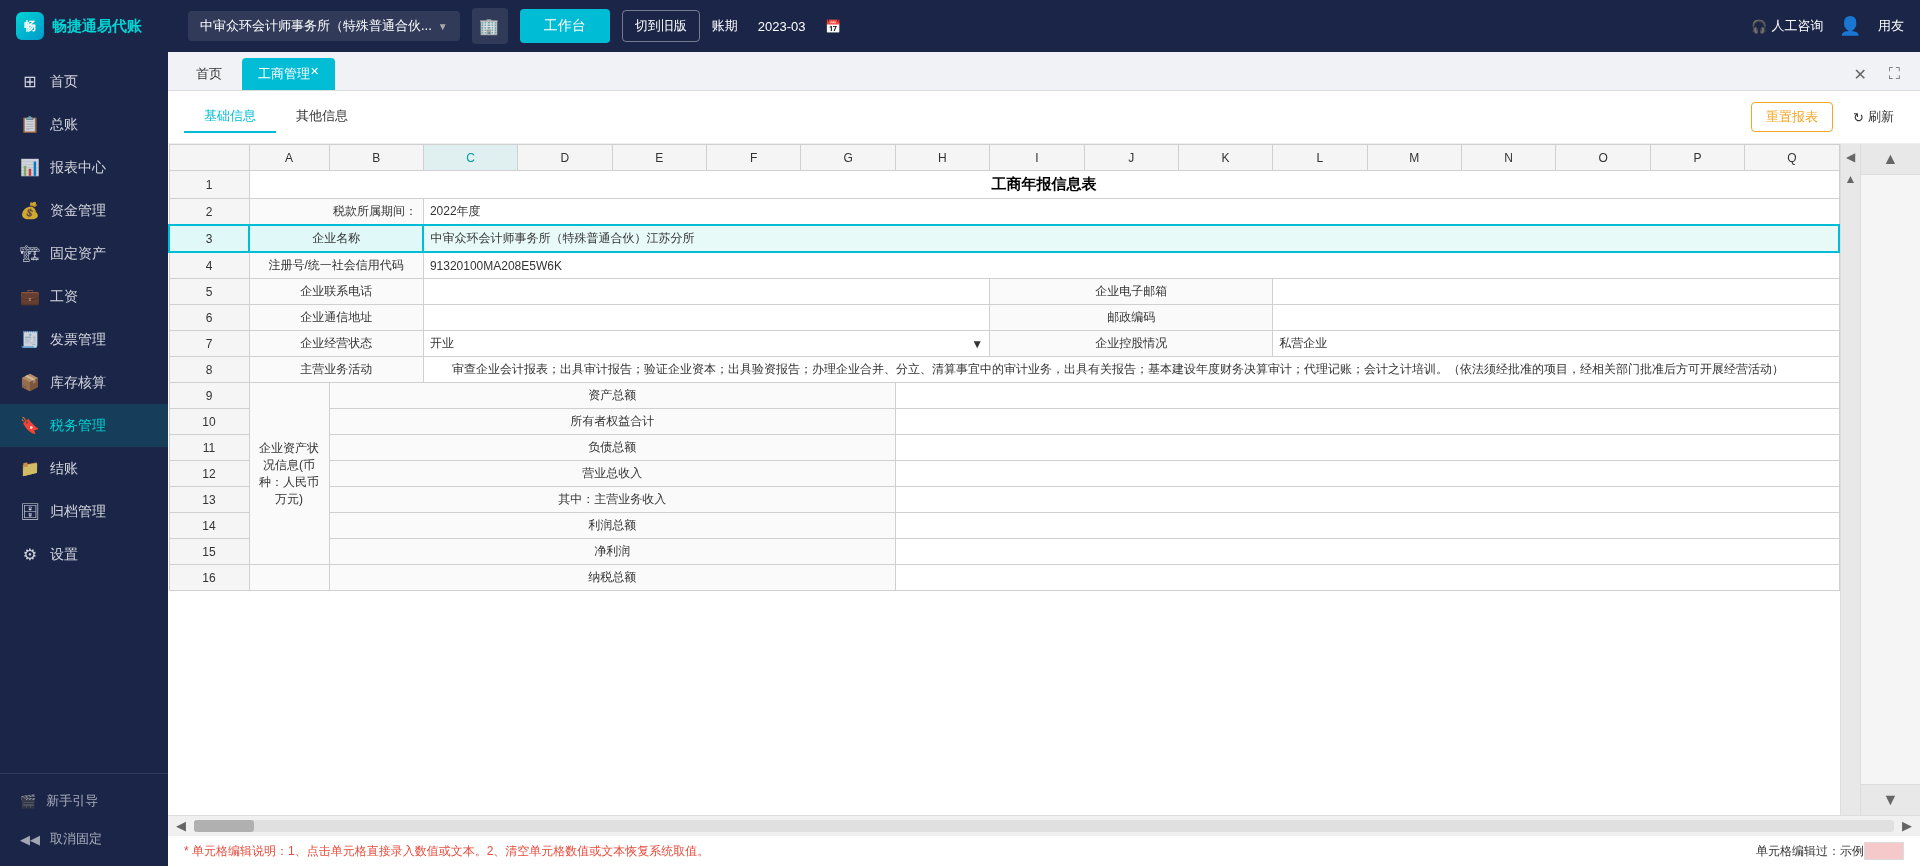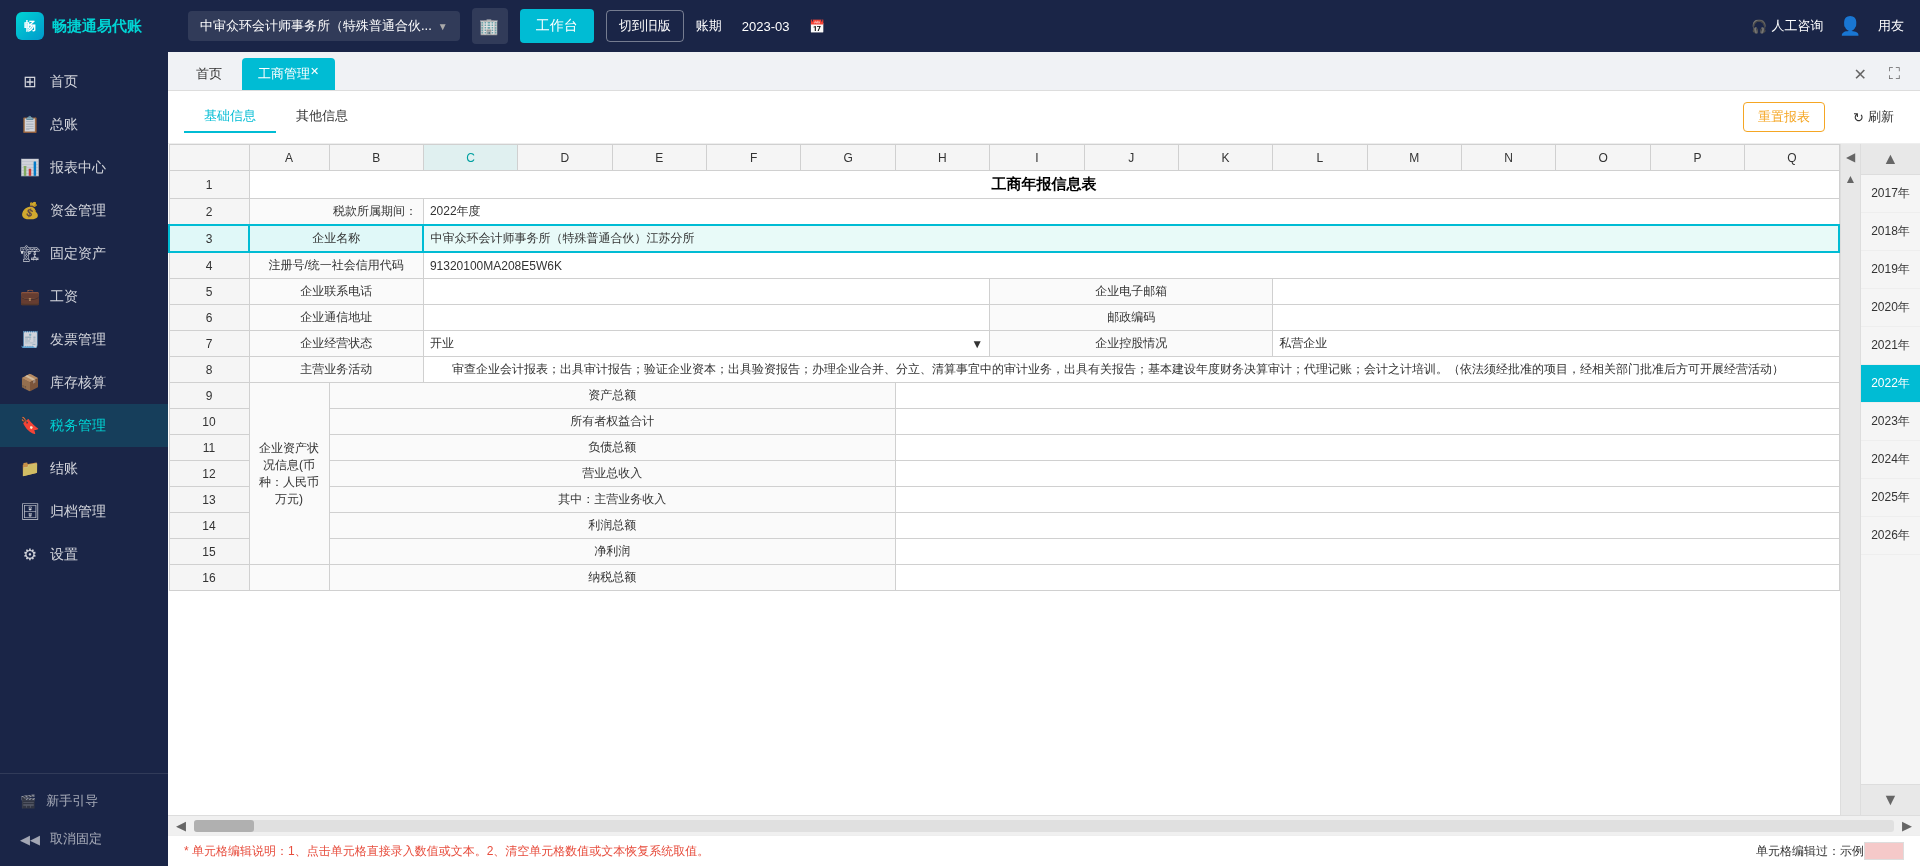--- a/index.html
+++ b/index.html
@@ -22,21 +22,21 @@
       max-width: 280px;
     }
     .company-selector .chevron { color: #aaa; font-size: 10px; }
     .icon-btn {
       width: 36px; height: 36px; background: rgba(255,255,255,0.1);
       border-radius: 4px; display: flex; align-items: center; justify-content: center;
       color: white; cursor: pointer; font-size: 16px;
     }
     .workbench-btn {
       background: #00bcd4; color: white; border: none;
-      padding: 8px 16px; border-radius: 4px; font-size: 14px; cursor: pointer;
+      padding: 8px 24px; border-radius: 4px; font-size: 14px; cursor: pointer;
     }
     .old-version-btn {
       background: transparent; color: white; border: 1px solid rgba(255,255,255,0.4);
       padding: 6px 12px; border-radius: 4px; font-size: 13px; cursor: pointer;
     }
     .period-info { color: white; font-size: 13px; display: flex; align-items: center; gap: 20px; }
     .topbar-right { margin-left: auto; display: flex; align-items: center; gap: 16px; color: white; font-size: 13px; }
     .topbar-right .service { display: flex; align-items: center; gap: 4px; cursor: pointer; }
 
     
@@ -87,21 +87,21 @@
     .page-content { flex: 1; background: white; overflow: hidden; display: flex; flex-direction: column; }
 
     
     .toolbar { display: flex; align-items: center; justify-content: space-between; padding: 10px 16px; background: white; border-bottom: 1px solid #eee; }
     .toolbar-tabs { display: flex; gap: 0; }
     .toolbar-tab {
       padding: 6px 20px; cursor: pointer; font-size: 13px; color: #333;
       border-bottom: 2px solid transparent;
     }
     .toolbar-tab.active { color: #00bcd4; border-bottom: 2px solid #00bcd4; }
-    .toolbar-actions { display: flex; gap: 18px; }
+    .toolbar-actions { display: flex; gap: 10px; }
     .reset-btn {
       border: 1px solid #f5a623; color: #f5a623; background: white;
       padding: 5px 14px; border-radius: 4px; cursor: pointer; font-size: 13px;
     }
     .refresh-btn {
       border: none; background: transparent; color: #333;
       padding: 5px 10px; cursor: pointer; font-size: 13px;
       display: flex; align-items: center; gap: 4px;
     }
 
@@ -438,32 +438,20 @@
           </table>
         </div>
 
         <div class="right-panel-btns">
           <span class="rpb">◀</span>
           <span class="rpb">▲</span>
         </div>
 
         <div class="year-sidebar">
           <button class="year-nav-btn">▲</button>
-          <div id="year-items-container">
-              <div class="year-item">2017年</div>
-              <div class="year-item">2018年</div>
-              <div class="year-item">2019年</div>
-              <div class="year-item">2020年</div>
-              <div class="year-item">2021年</div>
-              <div class="year-item active">2022年</div>
-              <div class="year-item">2023年</div>
-              <div class="year-item">2024年</div>
-              <div class="year-item">2025年</div>
-              <div class="year-item">2026年</div>
-            </div>
           <button class="year-nav-btn-bottom">▼</button>
         </div>
       </div>
 
       <div class="hscroll-bar">
         <span class="hscroll-arrow">◀</span>
         <div style="flex:1; height:12px; background:#e0e0e0; border-radius:3px; margin:0 4px;">
           <div style="width:60px; height:100%; background:#b0b0b0; border-radius:3px; cursor:pointer;"></div>
         </div>
         <span class="hscroll-arrow">▶</span>

